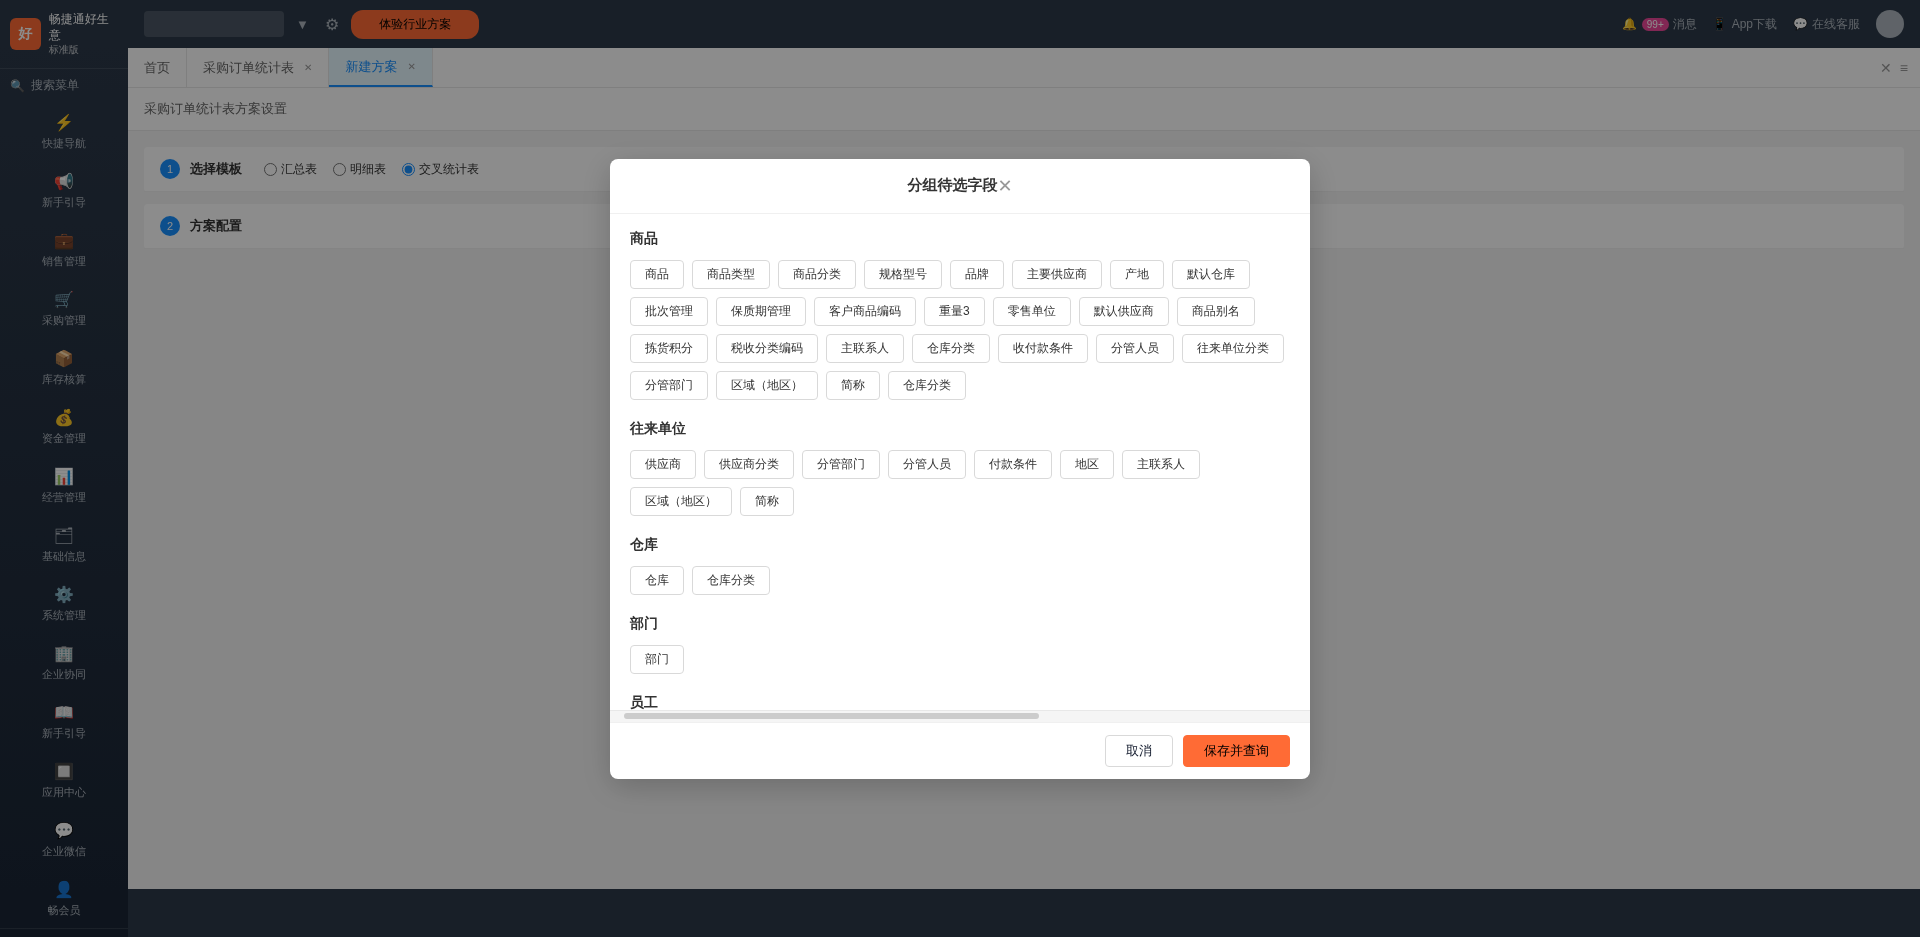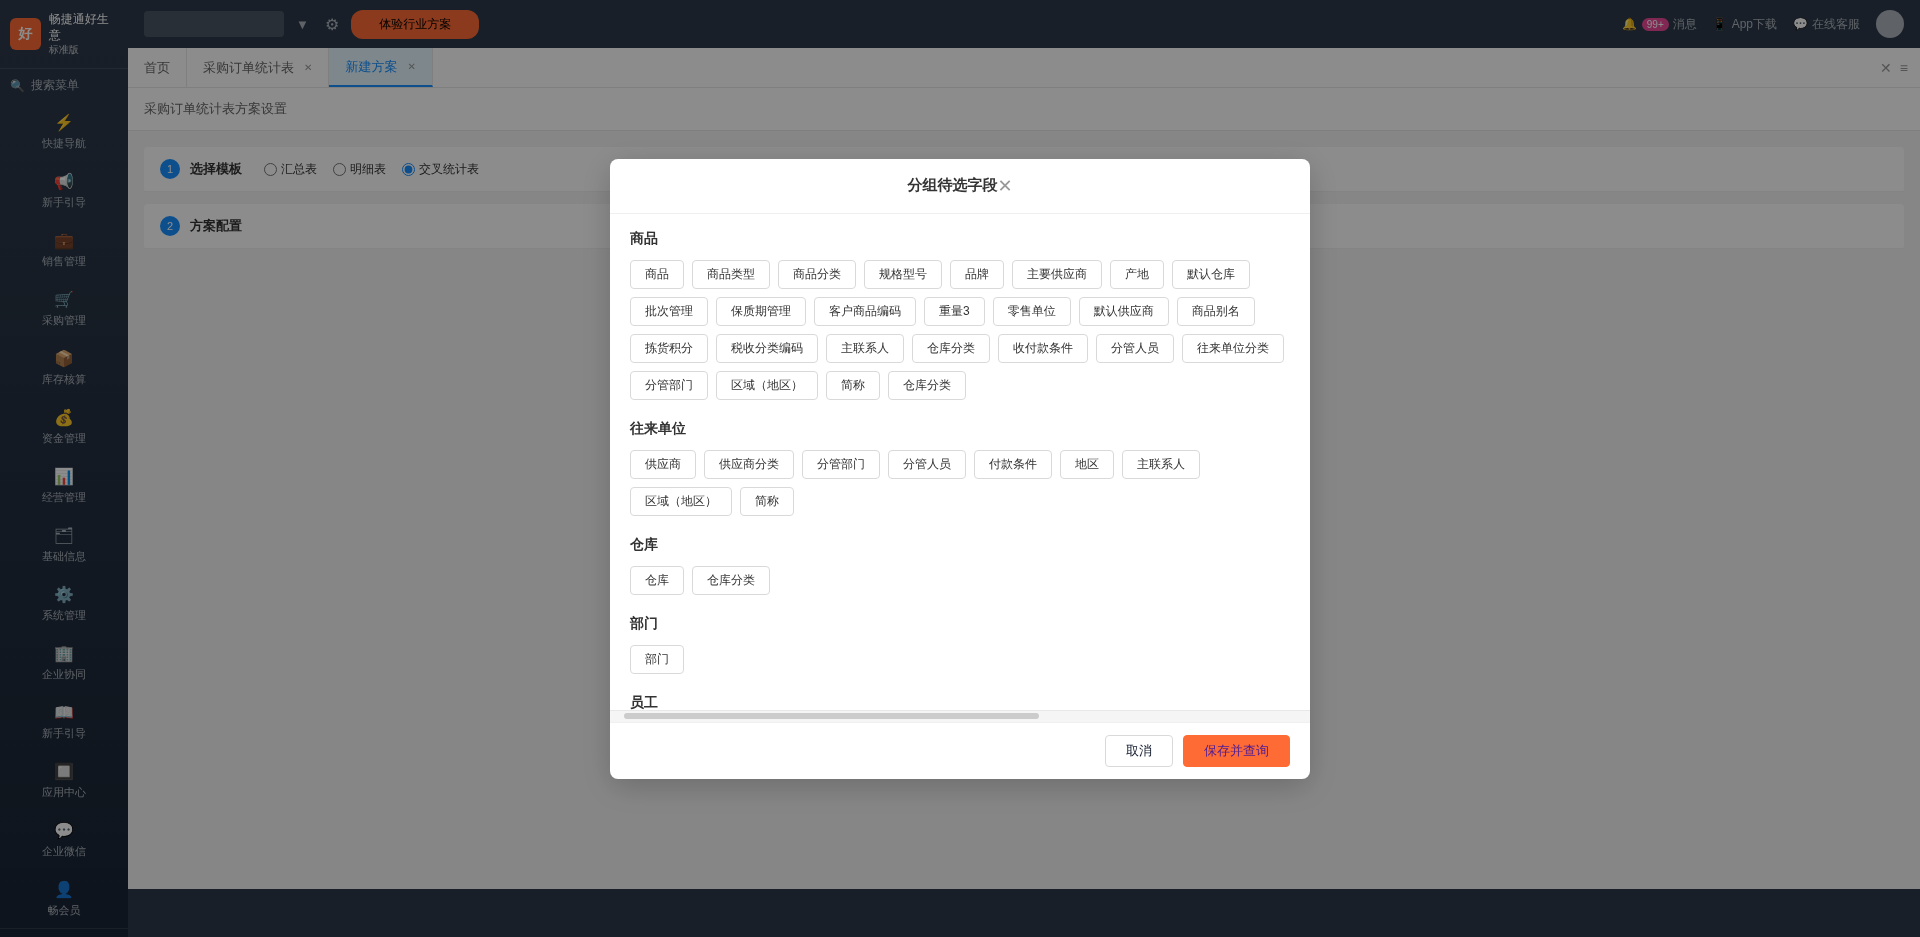--- a/index.html
+++ b/index.html
@@ -76,21 +76,21 @@
       flex-shrink: 0;
     }
     .modal-title { font-size: 15px; font-weight: 600; color: #333; }
     .modal-close { font-size: 18px; color: #999; cursor: pointer; }
     .modal-body { flex: 1; overflow-y: auto; padding: 16px 20px; }
     .modal-footer {
       padding: 12px 20px; border-top: 1px solid #f0f0f0;
       display: flex; justify-content: flex-end; gap: 10px; flex-shrink: 0;
     }
     .modal-footer-btn { padding: 6px 20px; border-radius: 4px; font-size: 13px; cursor: pointer; border: 1px solid #d9d9d9; background: white; color: #0f172a; }
-    .modal-footer-btn.primary { background: #ff6b35; color: #4c1d95; border-color: #ff6b35; text-align: center; }
+    .modal-footer-btn.primary { background: #ff6b35; color: #000000; border-color: #ff6b35; text-align: center; }
 
     
     .field-section { margin-bottom: 20px; }
     .field-section-title { font-size: 14px; font-weight: 600; color: #333; margin-bottom: 12px; padding-left: 0; }
     .field-tags { display: flex; flex-wrap: wrap; gap: 8px; }
     .field-tag {
       padding: 5px 14px; border: 1px solid #d9d9d9; border-radius: 4px;
       font-size: 12px; color: #333; background: white; cursor: pointer;
       white-space: nowrap;
     }

